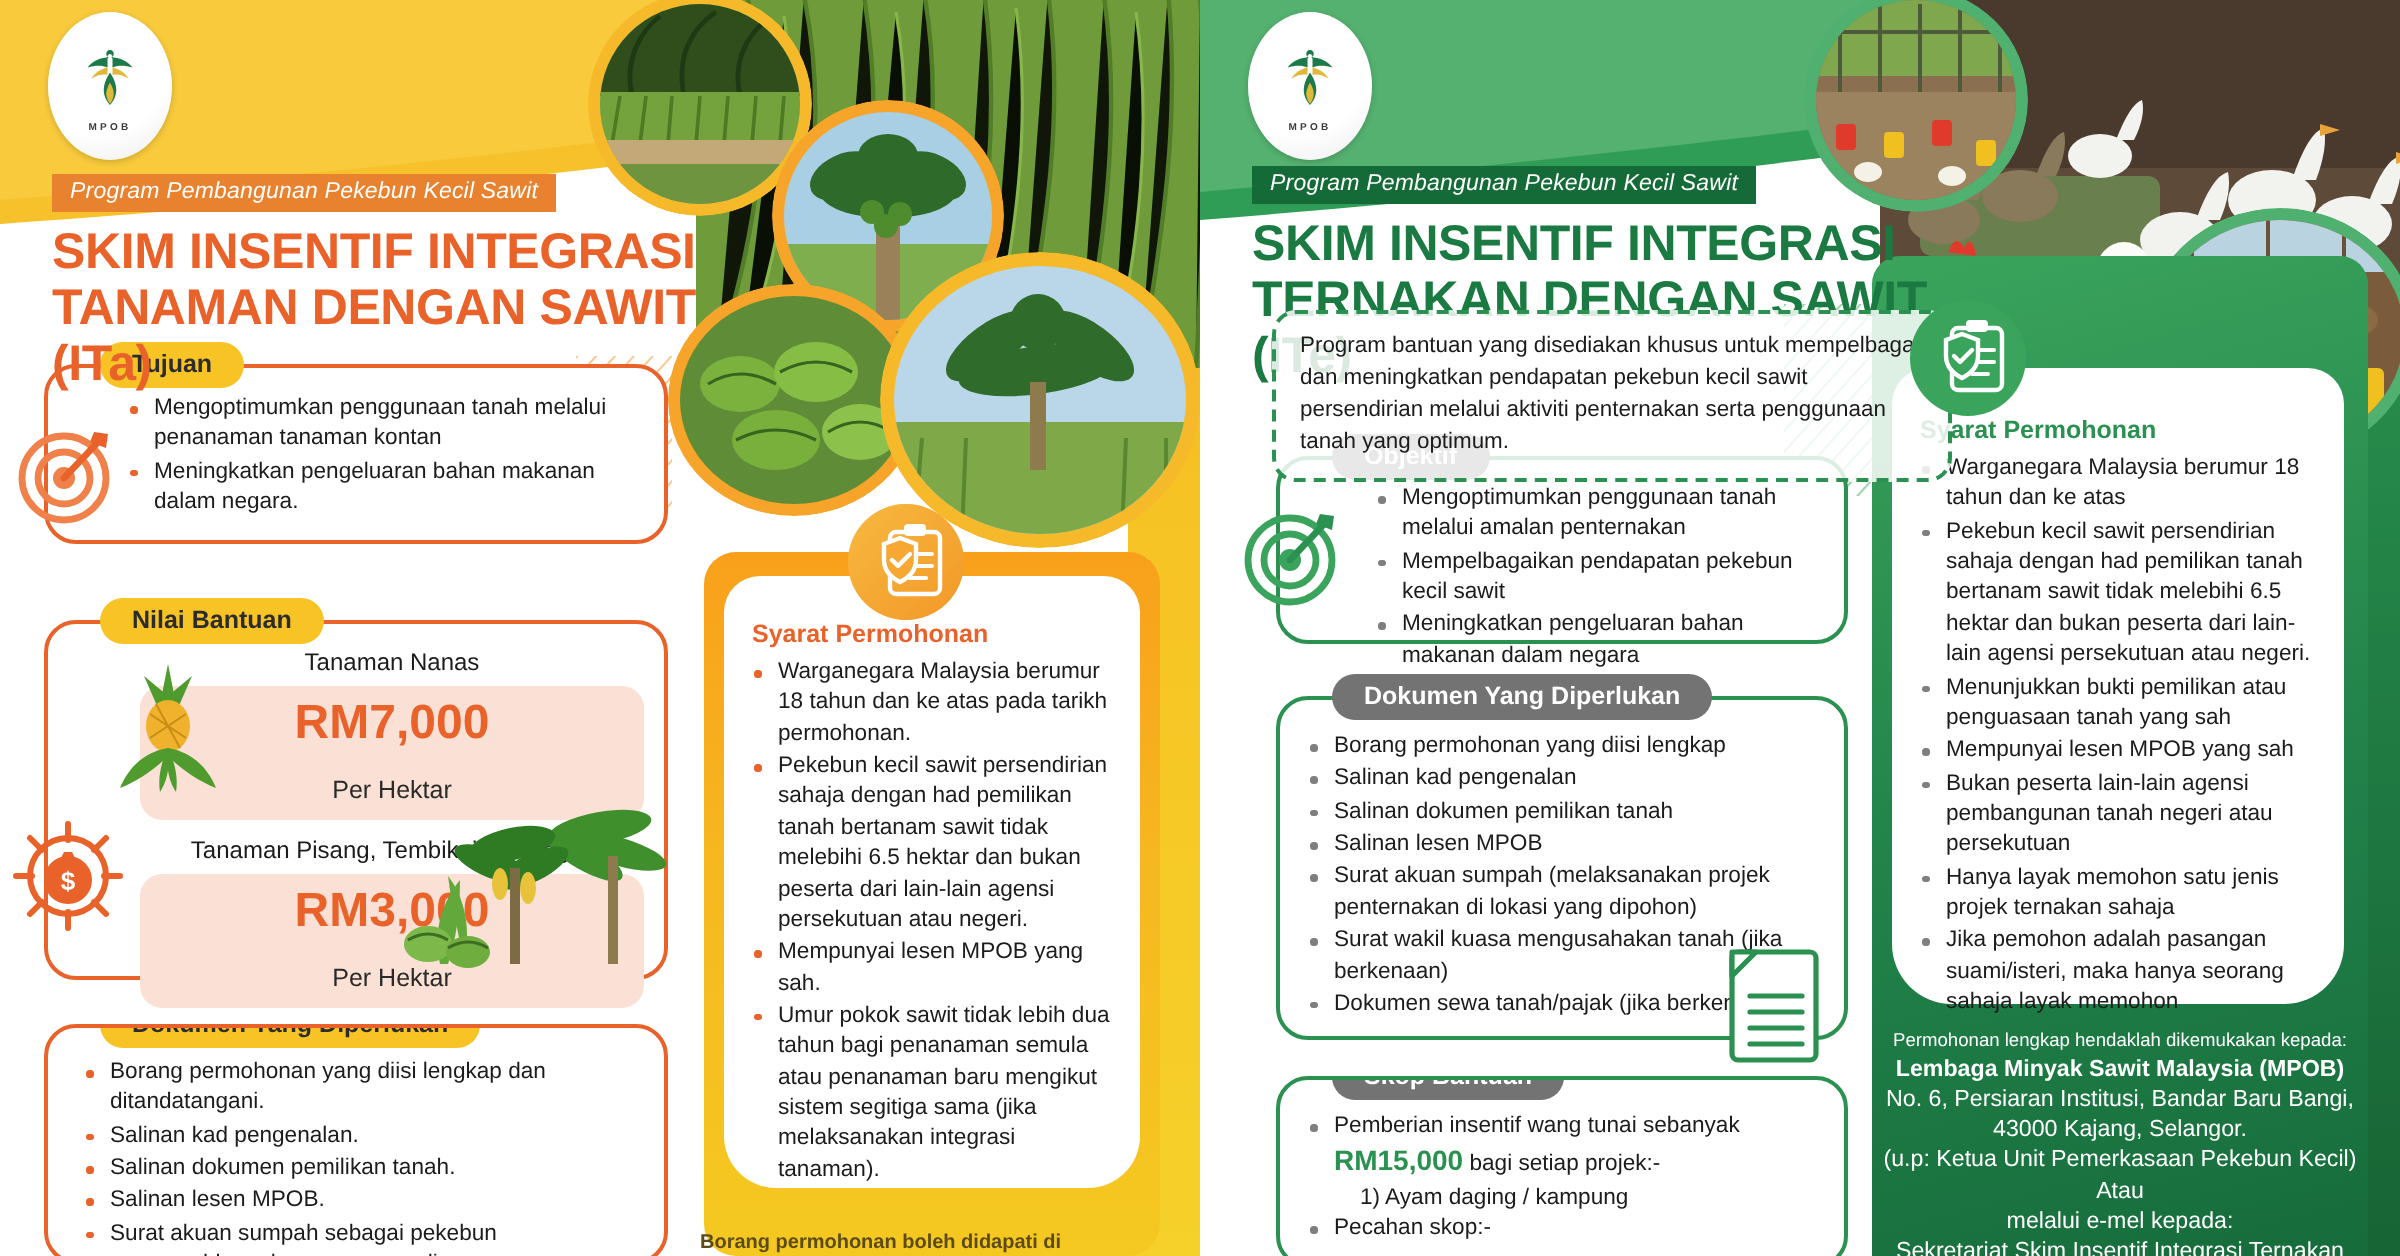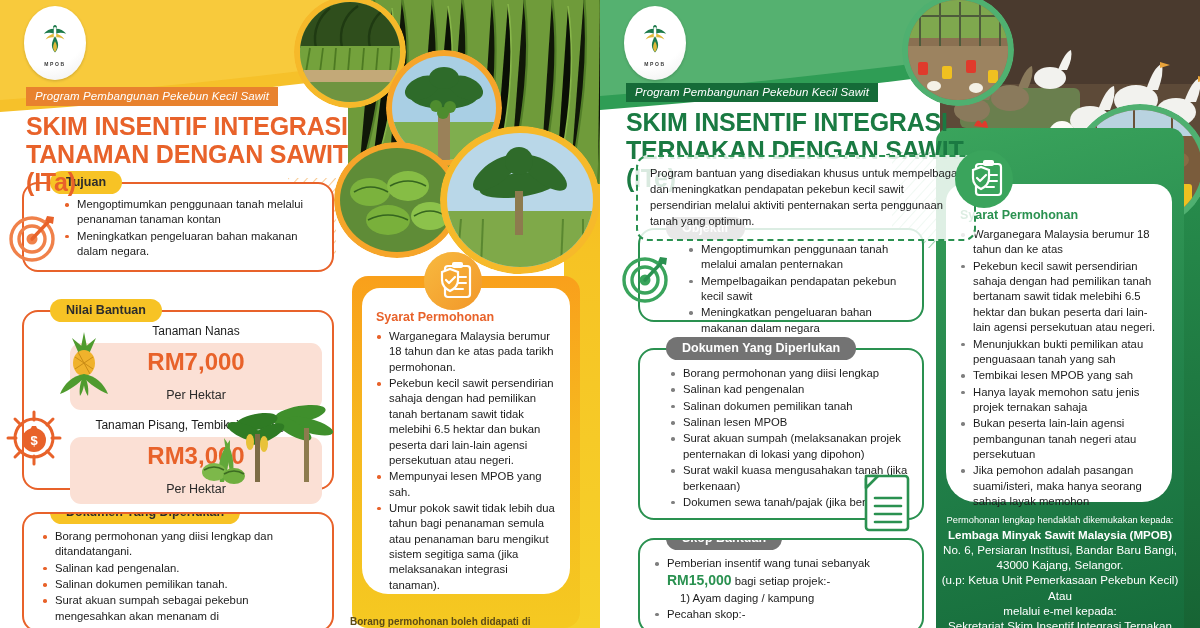--- a/index.html
+++ b/index.html
@@ -414,20 +414,21 @@
       </svg>
     </div>
 
     <div class="card card-o clip-bottom" style="left:22px;top:512px;width:312px;height:120px;">
       <div class="chip chip-y">Dokumen Yang Diperlukan</div>
       <div class="card-inner nopad" style="padding-top:15px;padding-left:18px;">
         <ul class="bullets b-o">
           <li>Borang permohonan yang diisi lengkap dan ditandatangani.</li>
           <li>Salinan kad pengenalan.</li>
           <li>Salinan dokumen pemilikan tanah.</li>
+          <li>Salinan lesen MPOB.</li>
           <li>Surat akuan sumpah sebagai pekebun mengesahkan akan menanam di</li>
         </ul>
       </div>
     </div>
 
     <div class="syarat-bg" style="left:352px;top:276px;width:228px;height:352px;"></div>
     <div class="sideicon" style="left:424px;top:252px;z-index:5;">
       <svg width="58" height="58" viewBox="0 0 58 58">
         <circle cx="29" cy="29" r="29" fill="#f6a832"></circle>
         <circle cx="29" cy="29" r="29" fill="url(#gradL)" opacity=".55"></circle>
@@ -633,21 +634,21 @@
         <circle cx="27" cy="32" r="21" fill="none" stroke="#3aa45c" stroke-width="3.4"></circle>
         <circle cx="27" cy="32" r="13" fill="none" stroke="#3aa45c" stroke-width="3.4"></circle>
         <circle cx="27" cy="32" r="5.5" fill="#3aa45c"></circle>
         <path d="M27,32 L45,13" stroke="#2a9150" stroke-width="3.4" stroke-linecap="round"></path>
         <path d="M42,9 l7,1 -1,7 -8,-3 z" fill="#2a9150"></path>
       </svg>
     </div>
 
     <div class="card card-g" style="left:38px;top:348px;width:286px;height:172px;">
       <div class="chip chip-g">Dokumen Yang Diperlukan</div>
-      <div class="card-inner nopad" style="padding-top:16px;padding-left:30px;">
+      <div class="card-inner nopad" style="padding-top:16px;padding-left:14px;">
         <ul class="bullets b-g">
           <li>Borang permohonan yang diisi lengkap</li>
           <li>Salinan kad pengenalan</li>
           <li>Salinan dokumen pemilikan tanah</li>
           <li>Salinan lesen MPOB</li>
           <li>Surat akuan sumpah (melaksanakan projek penternakan di lokasi yang dipohon)</li>
           <li>Surat wakil kuasa mengusahakan tanah (jika berkenaan)</li>
           <li>Dokumen sewa tanah/pajak (jika berkenaan)</li>
         </ul>
       </div>
@@ -696,23 +697,23 @@
         <path d="M18,20 l8,-3 8,3 v8 c0,6 -4,9 -8,11 -4,-2 -8,-5 -8,-11 z" fill="#3aa45c" stroke="#ffffff" stroke-width="2.2"></path>
         <path d="M22,28 l3,3 6,-6" stroke="#ffffff" stroke-width="2.2" fill="none" stroke-linecap="round" stroke-linejoin="round"></path>
       </svg>
     </div>
     <div class="syarat-g" style="left:346px;top:184px;width:226px;height:318px;padding:24px 14px 10px;">
       <div class="sy-title">Syarat Permohonan</div>
       <ul class="bullets b-g">
         <li>Warganegara Malaysia berumur 18 tahun dan ke atas</li>
         <li>Pekebun kecil sawit persendirian sahaja dengan had pemilikan tanah bertanam sawit tidak melebihi 6.5 hektar dan bukan peserta dari lain-lain agensi persekutuan atau negeri.</li>
         <li>Menunjukkan bukti pemilikan atau penguasaan tanah yang sah</li>
-        <li>Tembikai lesen MPOB yang sah</li>
+        <li>Mempunyai lesen MPOB yang sah</li>
+        <li>Bukan peserta lain-lain agensi pembangunan tanah negeri atau persekutuan</li>
         <li>Hanya layak memohon satu jenis projek ternakan sahaja</li>
-        <li>Bukan peserta lain-lain agensi pembangunan tanah negeri atau persekutuan</li>
         <li>Jika pemohon adalah pasangan suami/isteri, maka hanya seorang sahaja layak memohon</li>
       </ul>
     </div>
 
     <div class="contact" style="left:338px;top:514px;z-index:5;">
       <div class="c-lead">Permohonan lengkap hendaklah dikemukakan kepada:</div>
       <div class="c-line c-bold">Lembaga Minyak Sawit Malaysia (MPOB)</div>
       <div class="c-line">No. 6, Persiaran Institusi, Bandar Baru Bangi,</div>
       <div class="c-line">43000 Kajang, Selangor.</div>
       <div class="c-line">(u.p: Ketua Unit Pemerkasaan Pekebun Kecil)</div>

